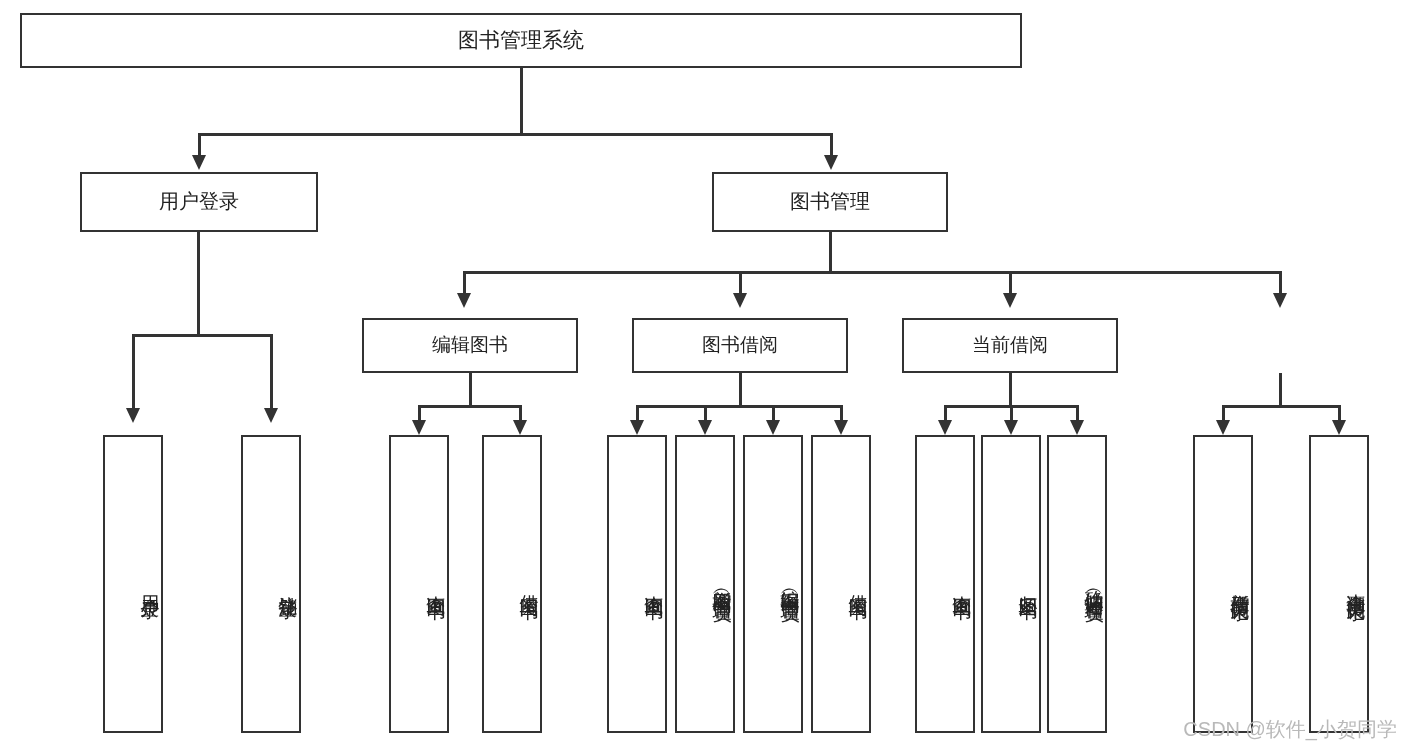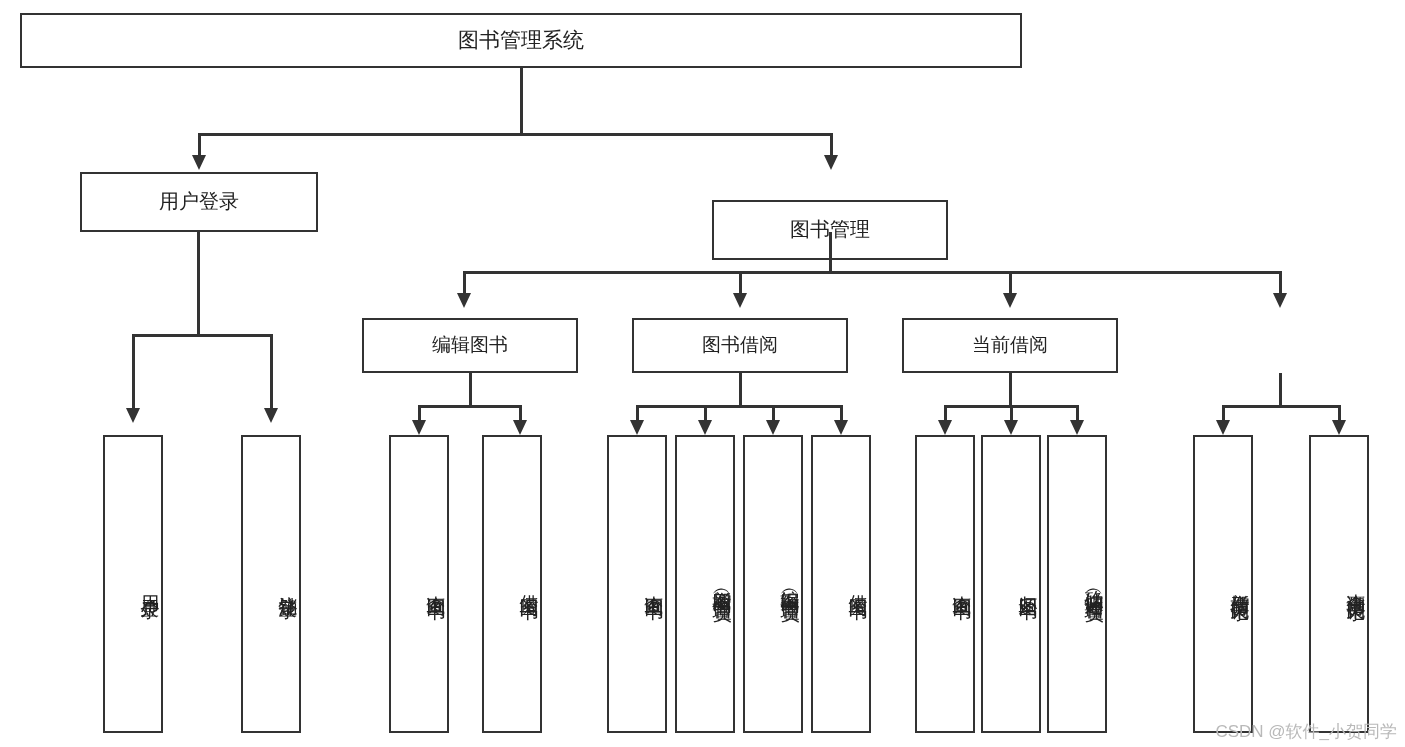--- a/index.html
+++ b/index.html
@@ -68,21 +68,21 @@
     height: 0;
     border-left: 7px solid transparent;
     border-right: 7px solid transparent;
     border-top: 15px solid #333333;
   }
   
   #watermark {
     position: absolute;
     right: 8px;
     bottom: 4px;
-    font-size: 17px;
+    font-size: 20px;
     color: #b9b9b9;
     white-space: nowrap;
     user-select: none;
   }
 </style>
 </head>
 <body>
 
 <div id="canvas">
 
@@ -97,21 +97,21 @@
   <div class="vline" style="left:198px; top:133px; height:24px;"></div>
   <div class="arrow" style="left:192px; top:155px;"></div>
 
   <div class="vline" style="left:830px; top:133px; height:24px;"></div>
   <div class="arrow" style="left:824px; top:155px;"></div>
 
   <div class="node level1" style="left:80px; top:172px; width:238px; height:60px;">
     <span>用户登录</span>
   </div>
 
-  <div class="node level1" style="left:712px; top:172px; width:236px; height:60px;margin-top:28px;">
+  <div class="node level1" style="left:712px; top:172px; width:236px; height:60px;">
     <span>图书管理</span>
   </div>
 
   <div class="vline" style="left:197px; top:232px; height:104px;"></div>
   <div class="hline" style="left:132px; top:334px; width:140px;"></div>
   <div class="vline" style="left:132px; top:334px; height:76px;"></div>
   <div class="arrow" style="left:126px; top:408px;"></div>
   <div class="vline" style="left:270px; top:334px; height:76px;"></div>
   <div class="arrow" style="left:264px; top:408px;"></div>
 

